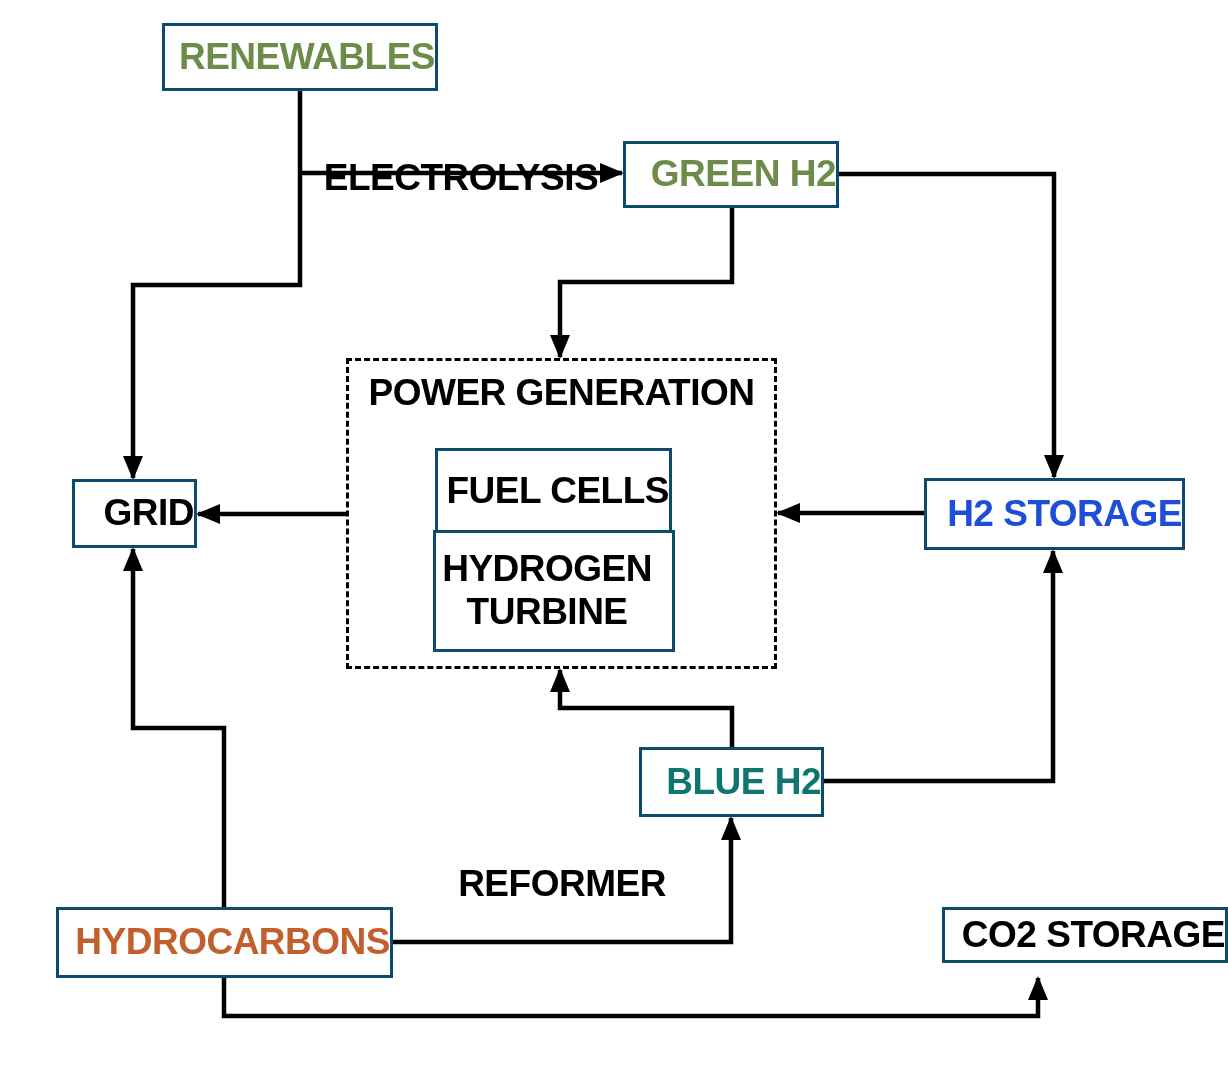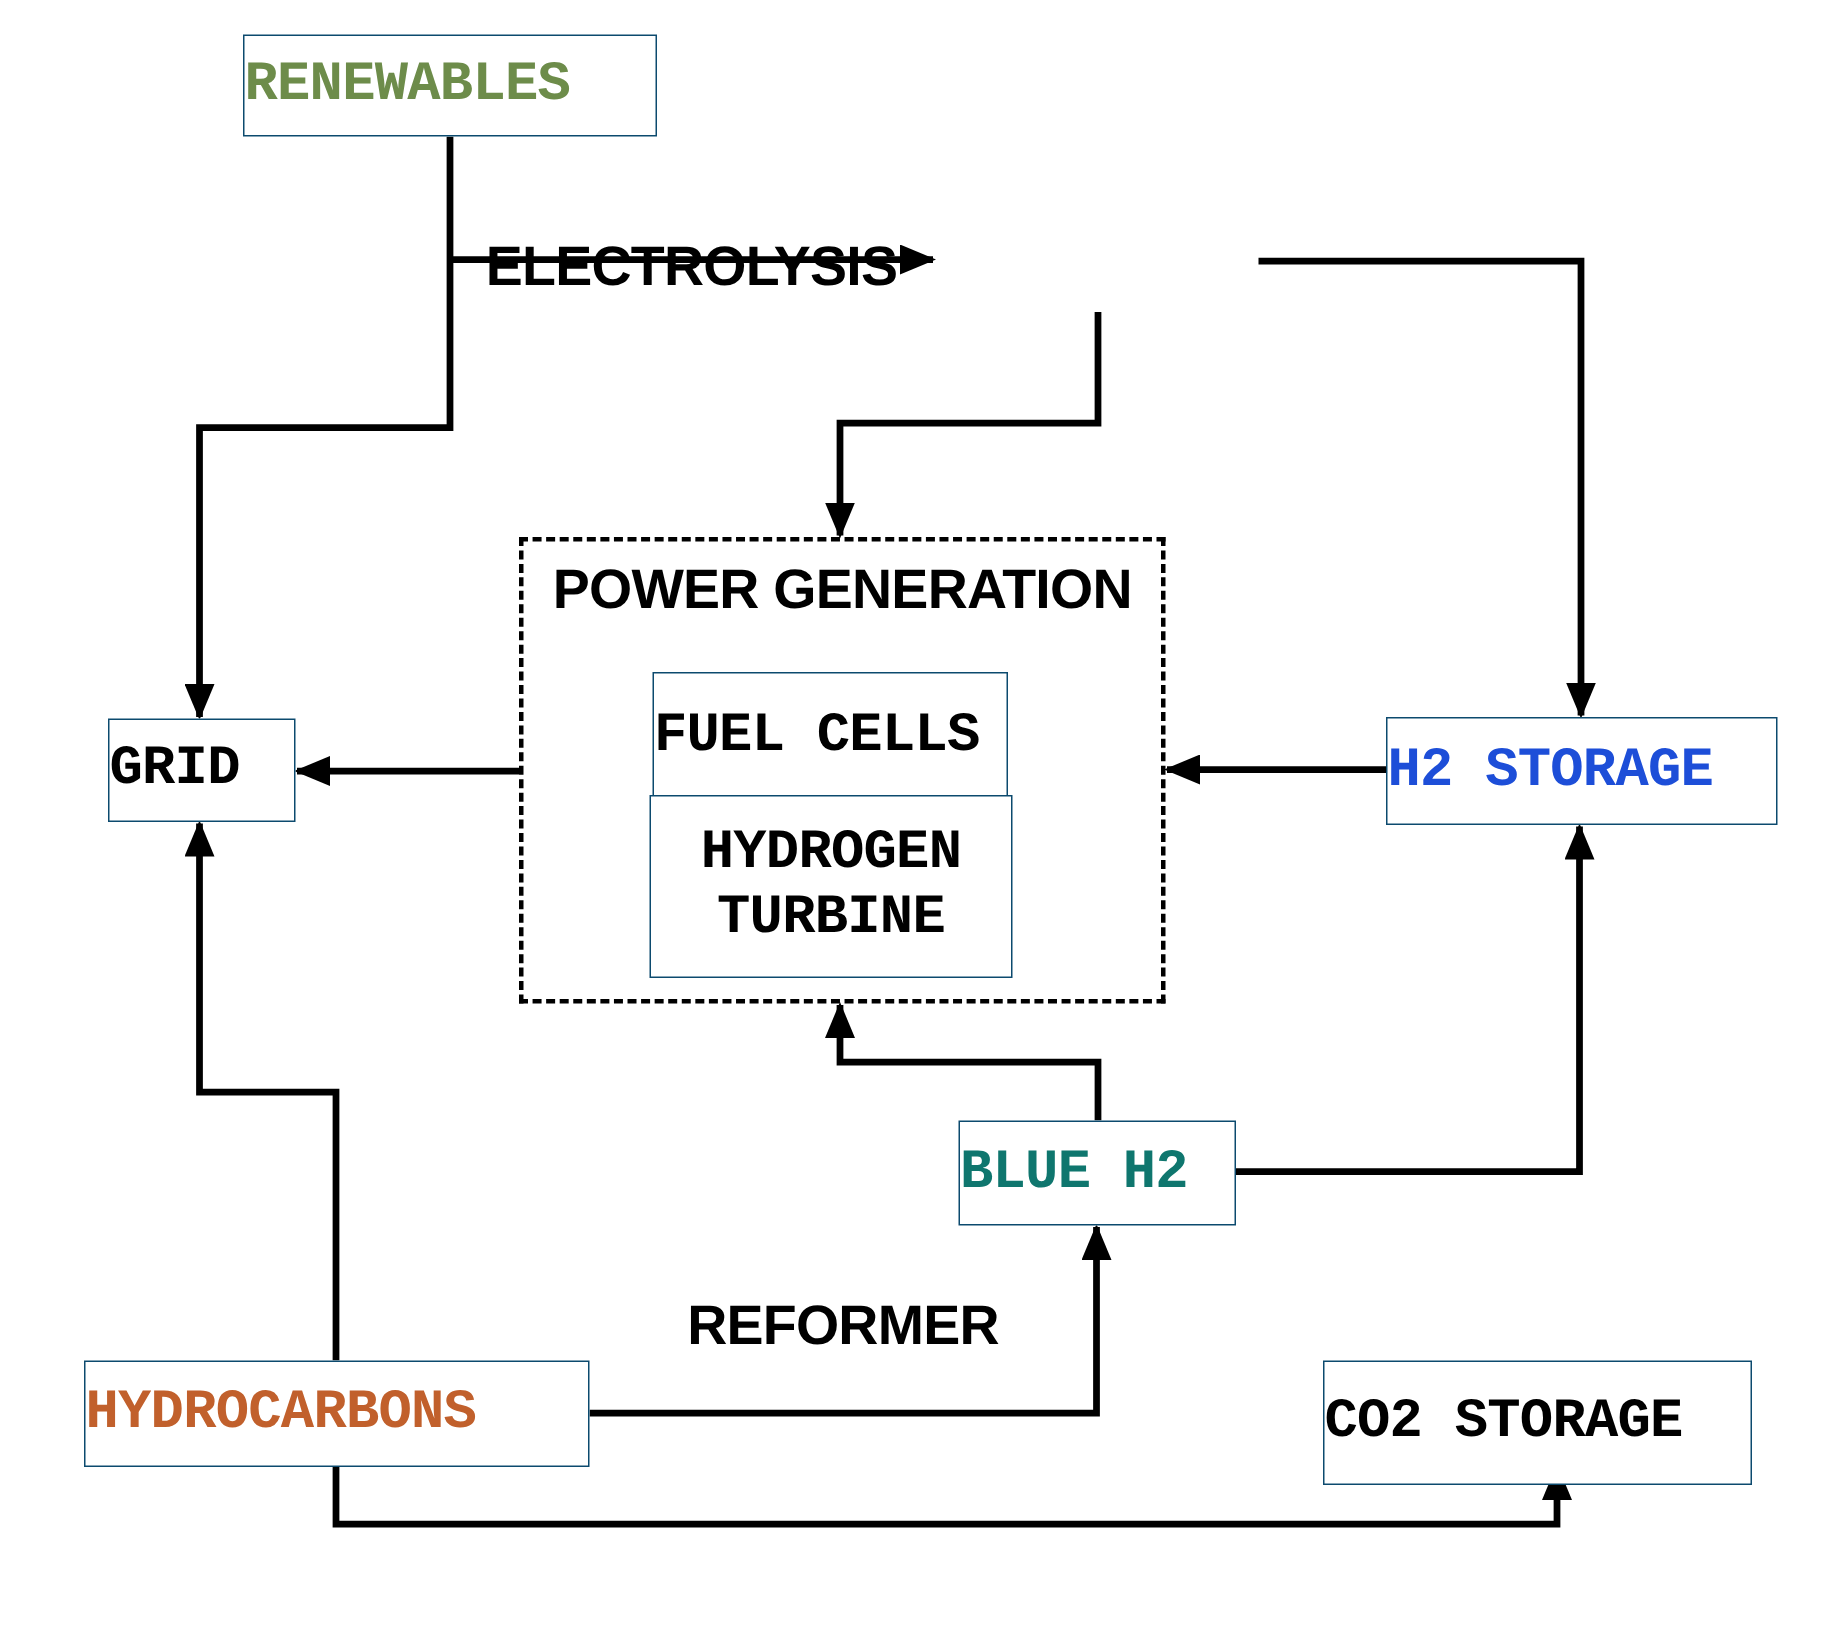--- a/index.html
+++ b/index.html
@@ -18,33 +18,32 @@
   #wires {
     position: absolute;
     left: 0;
     top: 0;
     width: 1228px;
     height: 1086px;
   }
   .node {
     position: absolute;
     background: #ffffff;
-    border: 1px solid #0c4a6e;
+    border: 3px solid #0c4a6e;
     display: flex;
     align-items: center;
-    justify-content: flex-start;
+    justify-content: flex-end;
     text-align: center;
     box-sizing: border-box;
     font-size: 37px;
     font-weight: 600;
     letter-spacing: -0.5px;
     color: #000000;
     line-height: 1.15;
     z-index: 2;
-    font-family: Liberation Mono, monospace;
   }
   .dashed-group {
     position: absolute;
     background: transparent;
     border: 3px dashed #000000;
     box-sizing: border-box;
     z-index: 1;
   }
   .edge-label, .group-title {
     position: absolute;
@@ -87,20 +86,23 @@
     <path class="wire" marker-end="url(#arrow)" d="M224,978 L224,1016 L1038,1016 L1038,978"></path>
   </svg>
 
   <div class="dashed-group" style="left:346px; top:358px; width:431px; height:311px;"></div>
   <div class="group-title" style="left:346px; top:374px; width:431px;">POWER GENERATION</div>
 
   <div class="node" style="left:162px; top:23px; width:276px; height:68px;">
     <span style="color: rgb(109, 140, 74);">RENEWABLES</span>
   </div>
 
+  <div class="node" style="left:623px; top:141px; width:216px; height:67px;">
+    <span style="color: rgb(109, 140, 74);">GREEN H2</span>
+  </div>
 
   <div class="node" style="left:435px; top:448px; width:237px; height:86px;">
     <span>FUEL CELLS</span>
   </div>
 
   <div class="node" style="left:433px; top:530px; width:242px; height:122px; padding:18px 20px;">
     <span>HYDROGEN TURBINE</span>
   </div>
 
   <div class="node" style="left:72px; top:479px; width:125px; height:69px;">
@@ -112,20 +114,20 @@
   </div>
 
   <div class="node" style="left:639px; top:747px; width:185px; height:70px;">
     <span style="color: #0f766e;">BLUE H2</span>
   </div>
 
   <div class="node" style="left:56px; top:907px; width:337px; height:71px;">
     <span style="color: rgb(193, 96, 44);">HYDROCARBONS</span>
   </div>
 
-  <div class="node" style="left:882px; top:907px; width:286px; height:83px;">
+  <div class="node" style="left:942px; top:907px; width:286px; height:56px;">
     <span>CO2 STORAGE</span>
   </div>
 
   <div class="edge-label" style="left:300px; top:131px; width:322px;margin-top:28px;">ELECTROLYSIS</div>
   <div class="edge-label" style="left:393px; top:865px; width:338px;">REFORMER</div>
 
 </div>
 
 </body></html>

